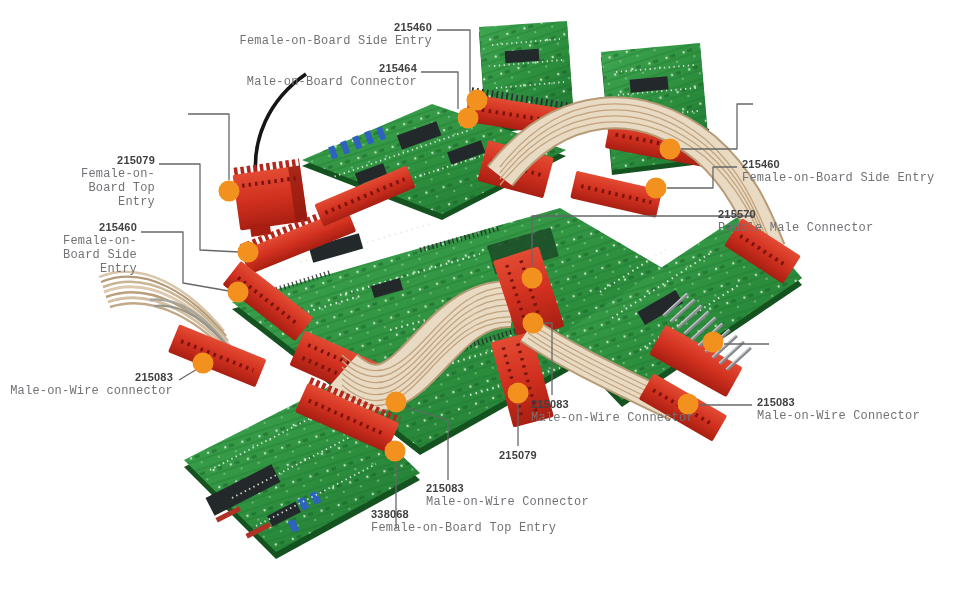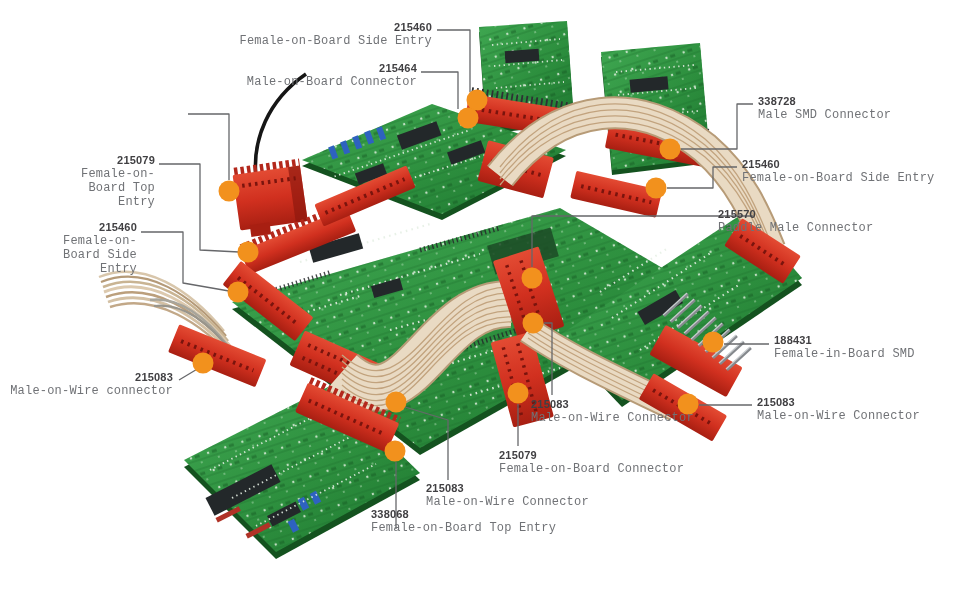--- a/index.html
+++ b/index.html
@@ -307,47 +307,38 @@
   <div class="desc">Female-on-Board Top Entry</div>
 </div>
 <div class="callout right wrap2" style="right:826px;top:221px">
   <div class="part">215460</div>
   <div class="desc">Female-on-Board Side Entry</div>
 </div>
 <div class="callout right nowrap" style="right:790px;top:371px">
   <div class="part">215083</div>
   <div class="desc">Male-on-Wire connector</div>
 </div>
-<div class="callout left nowrap" style="left:758px;top:95px">
-  <div class="part">338728</div>
-  <div class="desc">Male SMD Connector</div>
-</div>
 <div class="callout left nowrap" style="left:742px;top:158px">
   <div class="part">215460</div>
   <div class="desc">Female-on-Board Side Entry</div>
 </div>
 <div class="callout left nowrap" style="left:718px;top:208px">
   <div class="part">215570</div>
   <div class="desc">Paddle Male Connector</div>
 </div>
-<div class="callout left nowrap" style="left:774px;top:334px">
-  <div class="part">188431</div>
-  <div class="desc">Female-in-Board SMD</div>
-</div>
 <div class="callout left nowrap" style="left:757px;top:396px">
   <div class="part">215083</div>
   <div class="desc">Male-on-Wire Connector</div>
 </div>
 <div class="callout left nowrap" style="left:531px;top:398px">
   <div class="part">215083</div>
   <div class="desc">Male-on-Wire Connector</div>
 </div>
 <div class="callout left nowrap" style="left:499px;top:449px">
   <div class="part">215079</div>
-  <div class="desc">Female-on-Board Connector</div>
 </div>
 <div class="callout left nowrap" style="left:426px;top:482px">
   <div class="part">215083</div>
   <div class="desc">Male-on-Wire Connector</div>
 </div>
 <div class="callout left nowrap" style="left:371px;top:508px">
   <div class="part">338068</div>
   <div class="desc">Female-on-Board Top Entry</div>
 </div>
 

